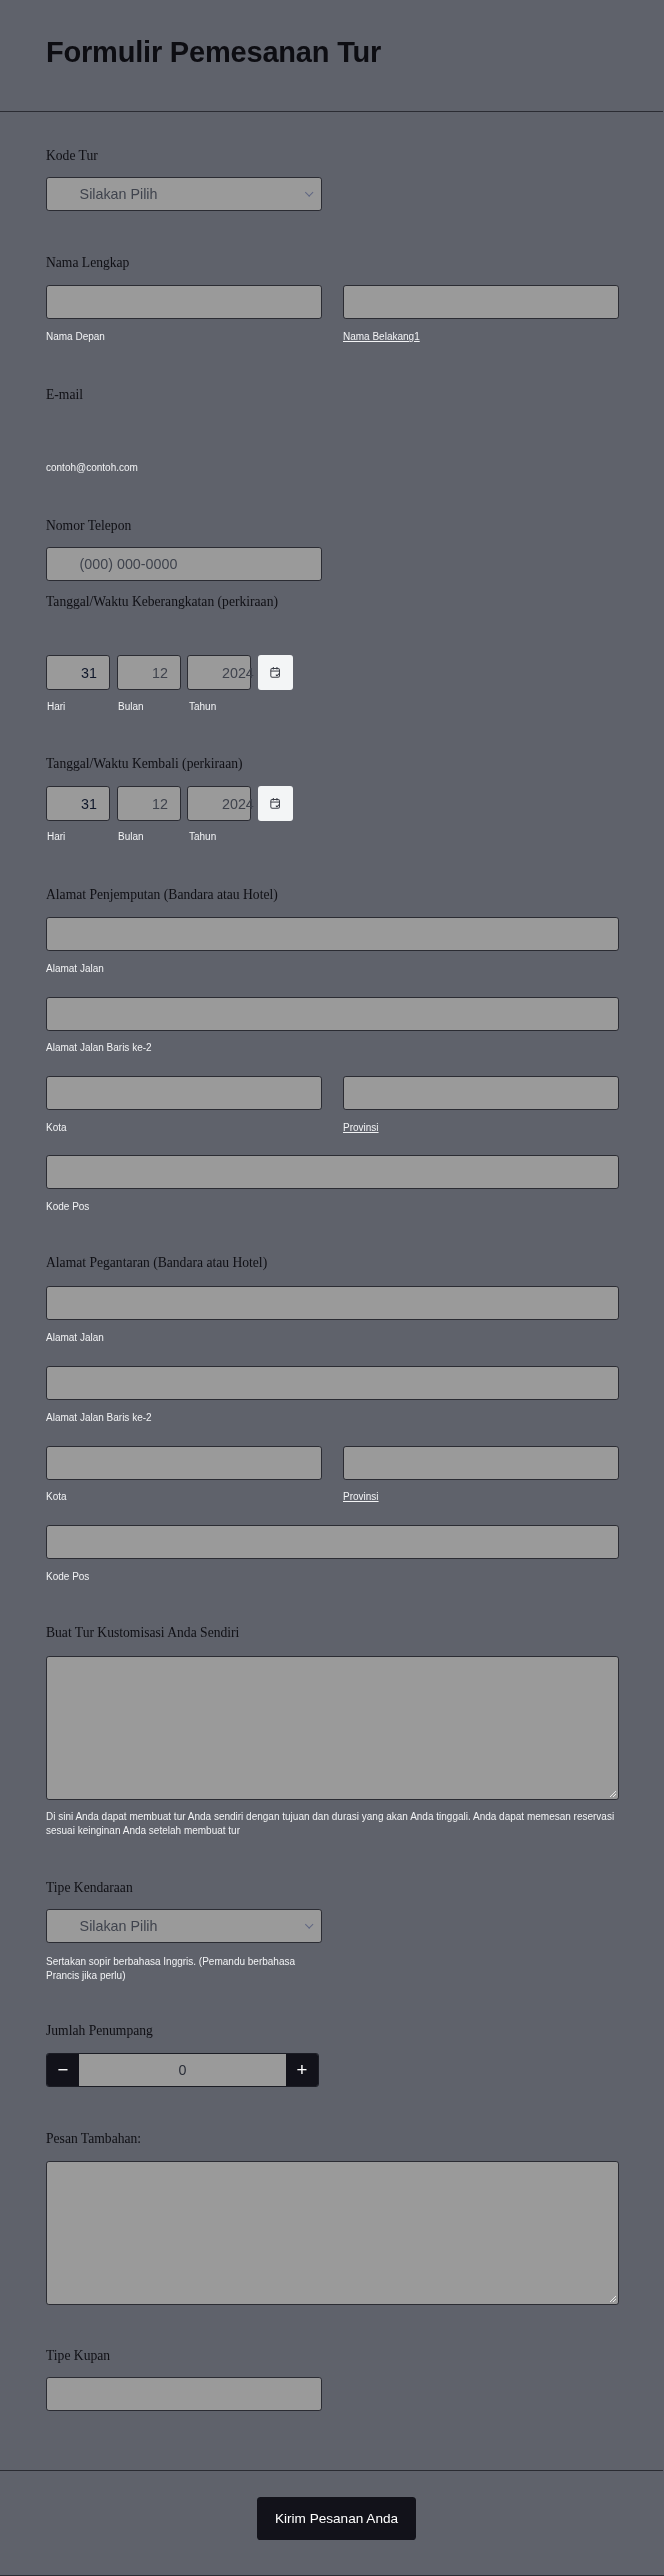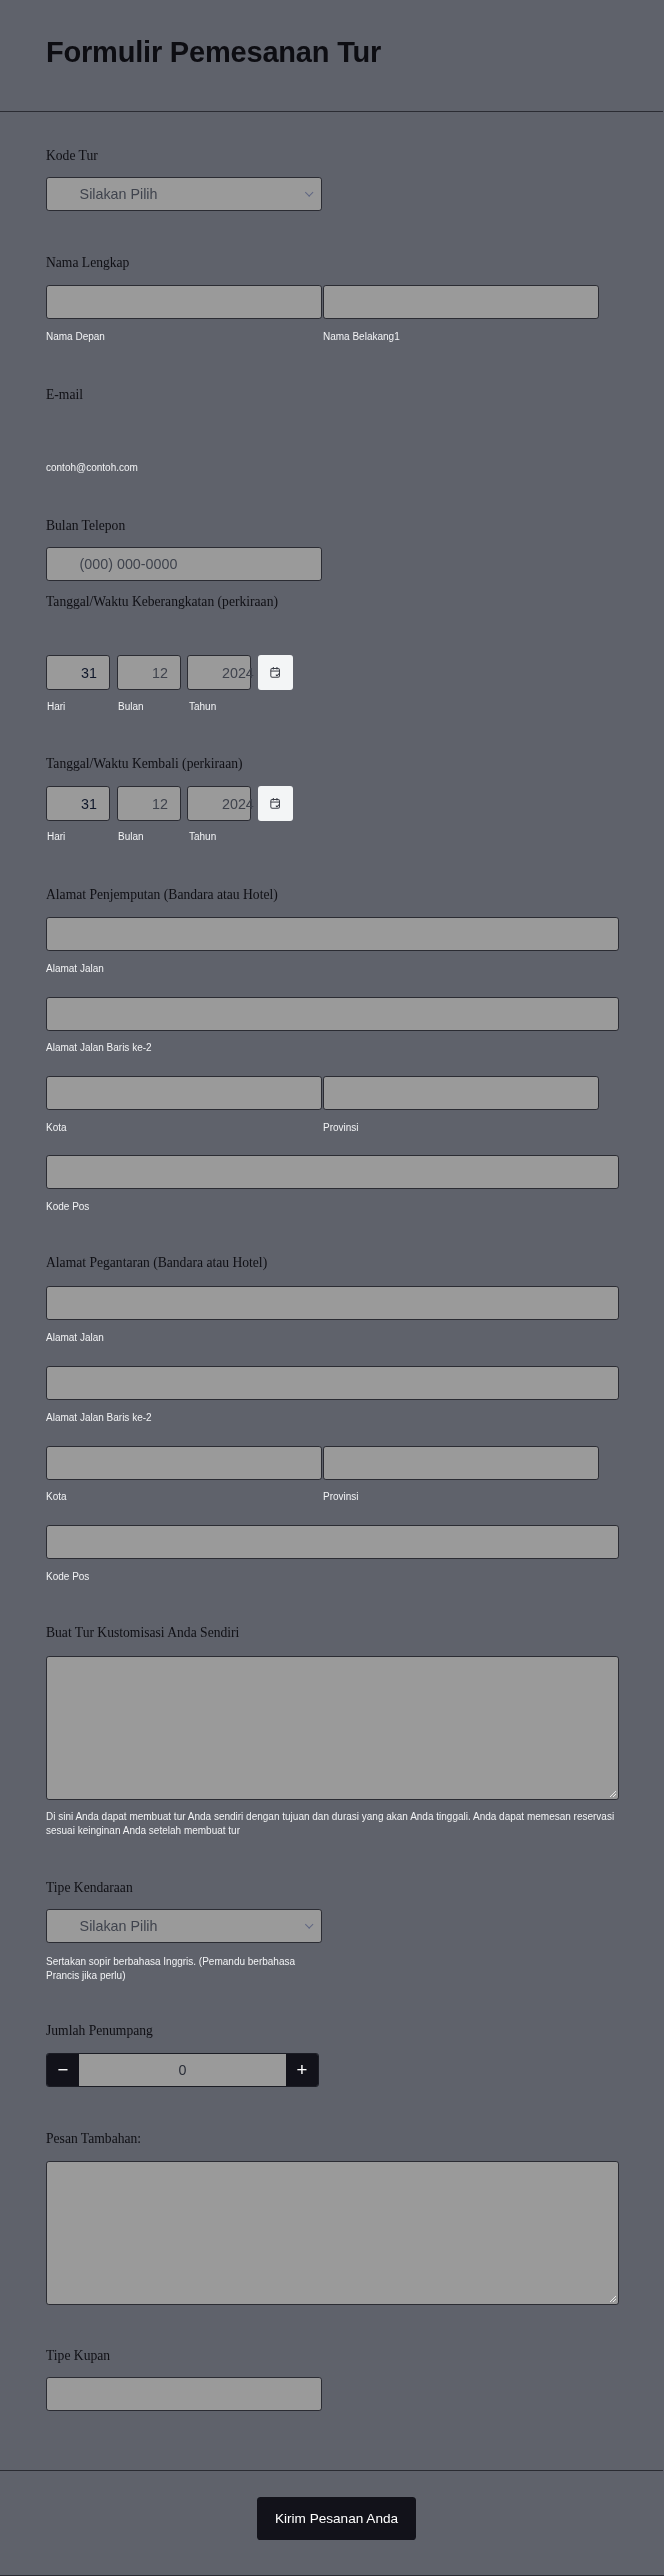--- a/index.html
+++ b/index.html
@@ -10,21 +10,21 @@
   .title { left: 46px; top: 36px; font-size: 29px; font-weight: bold; color: #0d0d12; letter-spacing: -0.2px; }
   .divider { left: 0; width: 663px; height: 1.4px; background: #2b2c33; }
   .label { left: 46px; font-size: 13.6px; color: #0f0f14; font-family: Liberation Serif, serif; }
   .sub { font-size: 10px; color: #f2f3f5; }
   .help { font-size: 10px; color: #f2f3f5; line-height: 13.6px; }
   .field { background: #9a9a9a; border: 1.4px solid #2b2c33; border-radius: 2.9px; height: 34px; }
   .field-text { position: absolute; left: 8.6px; top: 50%; transform: translateY(-50%); font-size: 14.3px; color: #3f434d; margin-left: 24px; }
   .w-half { width: 276px; }
   .w-full { width: 573px; }
   .col1 { left: 46px; }
-  .col2 { left: 323px; }
+  .col2 { left: 343px; text-decoration: underline; }
   .select-chev { position: absolute; right: 8.6px; top: 50%; width: 6.4px; height: 6.4px; border-right: 1.4px solid #5f6682; border-bottom: 1.4px solid #5f6682; transform: translateY(-70%) rotate(45deg); }
   .date { width: 64px; height: 35px; }
   .date .field-text { left: 10px; }
   .date-day { color: #0f172a; }
   .cal-btn { width: 35px; height: 35px; background: #f3f5f6; border-radius: 2.9px; display: flex; align-items: center; justify-content: center; }
   .textarea { height: 144px; }
   .resize-grip { position: absolute; right: 2.1px; bottom: 2.1px; width: 5.7px; height: 5.7px; background: linear-gradient(135deg, transparent 45%, #e7e7e7 45%, #e7e7e7 55%, transparent 55%, transparent 70%, #e7e7e7 70%, #e7e7e7 80%, transparent 80%); }
   .spinner { left: 46px; width: 273px; height: 34px; border: 1.4px solid #1b1c24; border-radius: 2.9px; display: flex; overflow: hidden; }
   .spin-btn { width: 32px; background: #12121a; color: #fff; display: flex; align-items: center; justify-content: center; font-size: 18.6px; }
   .spin-val { flex: 1; background: #9a9a9a; display: flex; align-items: center; justify-content: center; font-size: 14.3px; color: #2a2e38; }
@@ -46,21 +46,21 @@
 
   <div class="abs label" style="top:255px">Nama Lengkap</div>
   <div class="abs field col1 w-half" style="top:285px"></div>
   <div class="abs field col2 w-half" style="top:285px"></div>
   <div class="abs sub col1" style="top:331px">Nama Depan</div>
   <div class="abs sub col2" style="top:331px">Nama Belakang1</div>
 
   <div class="abs label" style="top:387px">E-mail</div>
   <div class="abs sub col1" style="top:462px">contoh@contoh.com</div>
 
-  <div class="abs label" style="top:518px">Bulan Telepon</div>
+  <div class="abs label" style="top:518px">Nomor Telepon</div>
   <div class="abs field col1 w-half" style="top:547px">
     <span class="field-text">(000) 000-0000</span>
   </div>
 
   <div class="abs label" style="top:594px">Tanggal/Waktu Keberangkatan (perkiraan)</div>
   <div class="abs field date" style="left:46px;top:655px">
     <span class="field-text date-day">31</span>
   </div>
   <div class="abs field date" style="left:117px;top:655px">
     <span class="field-text">12</span>

